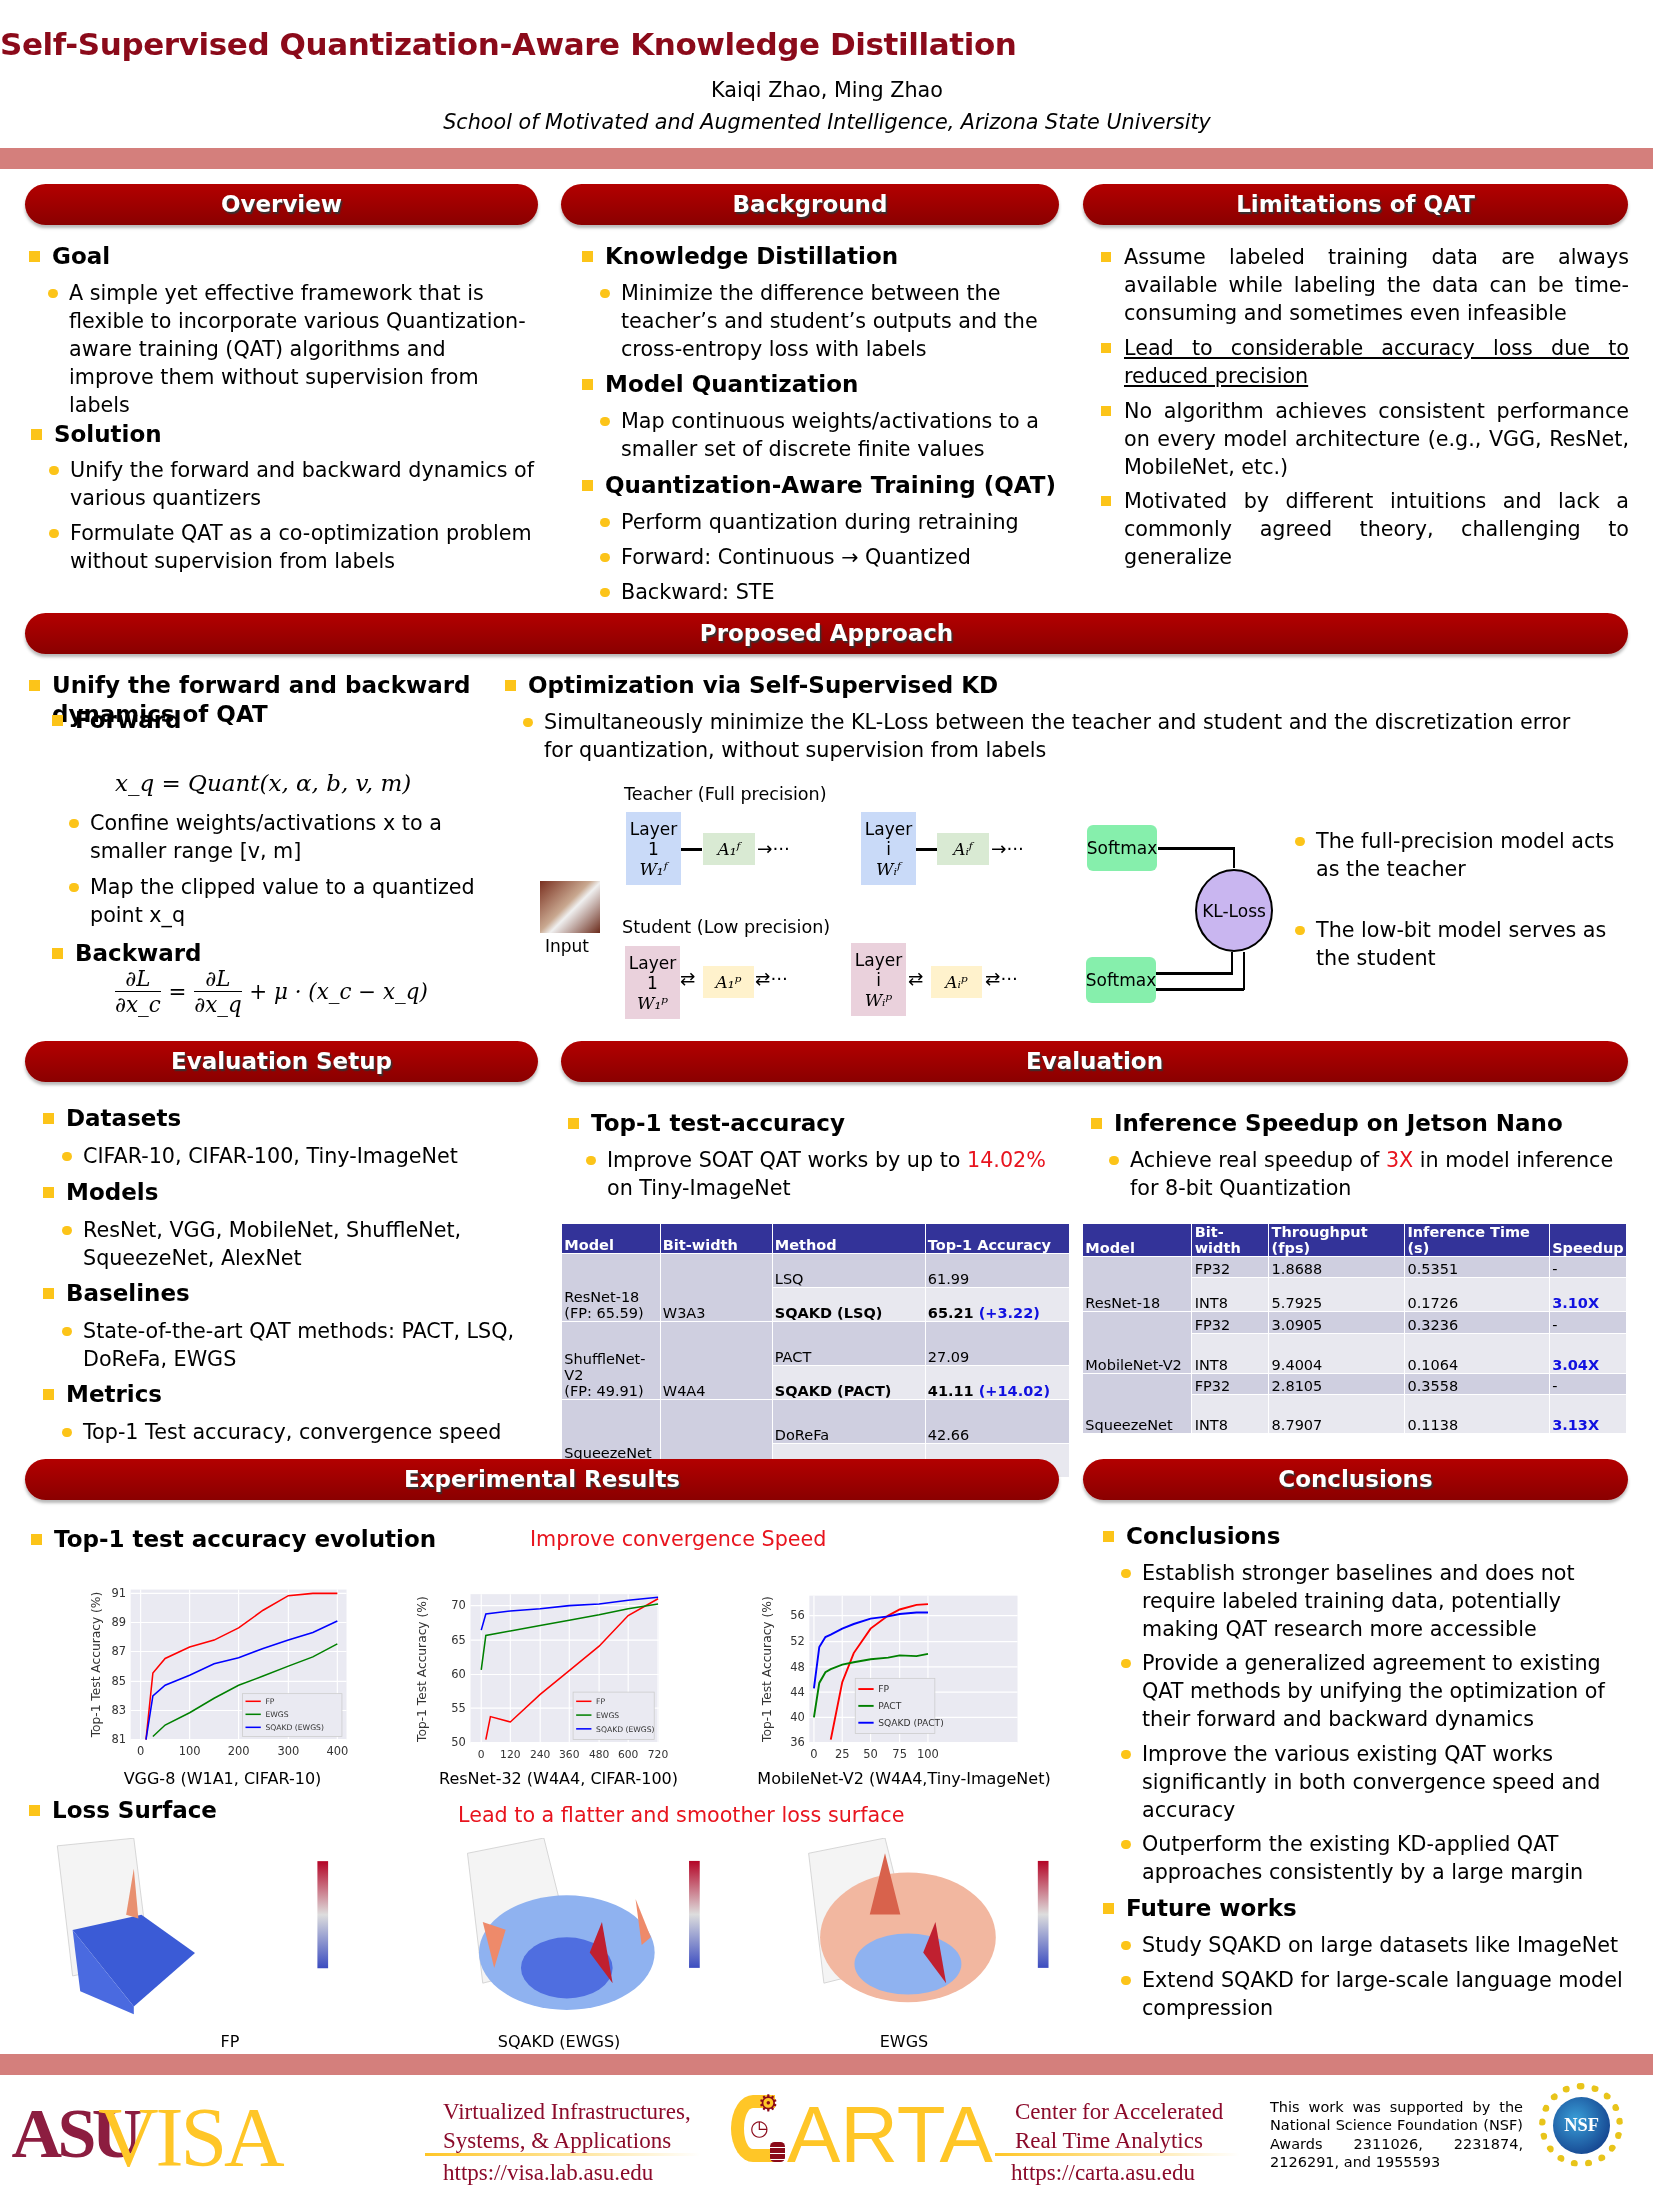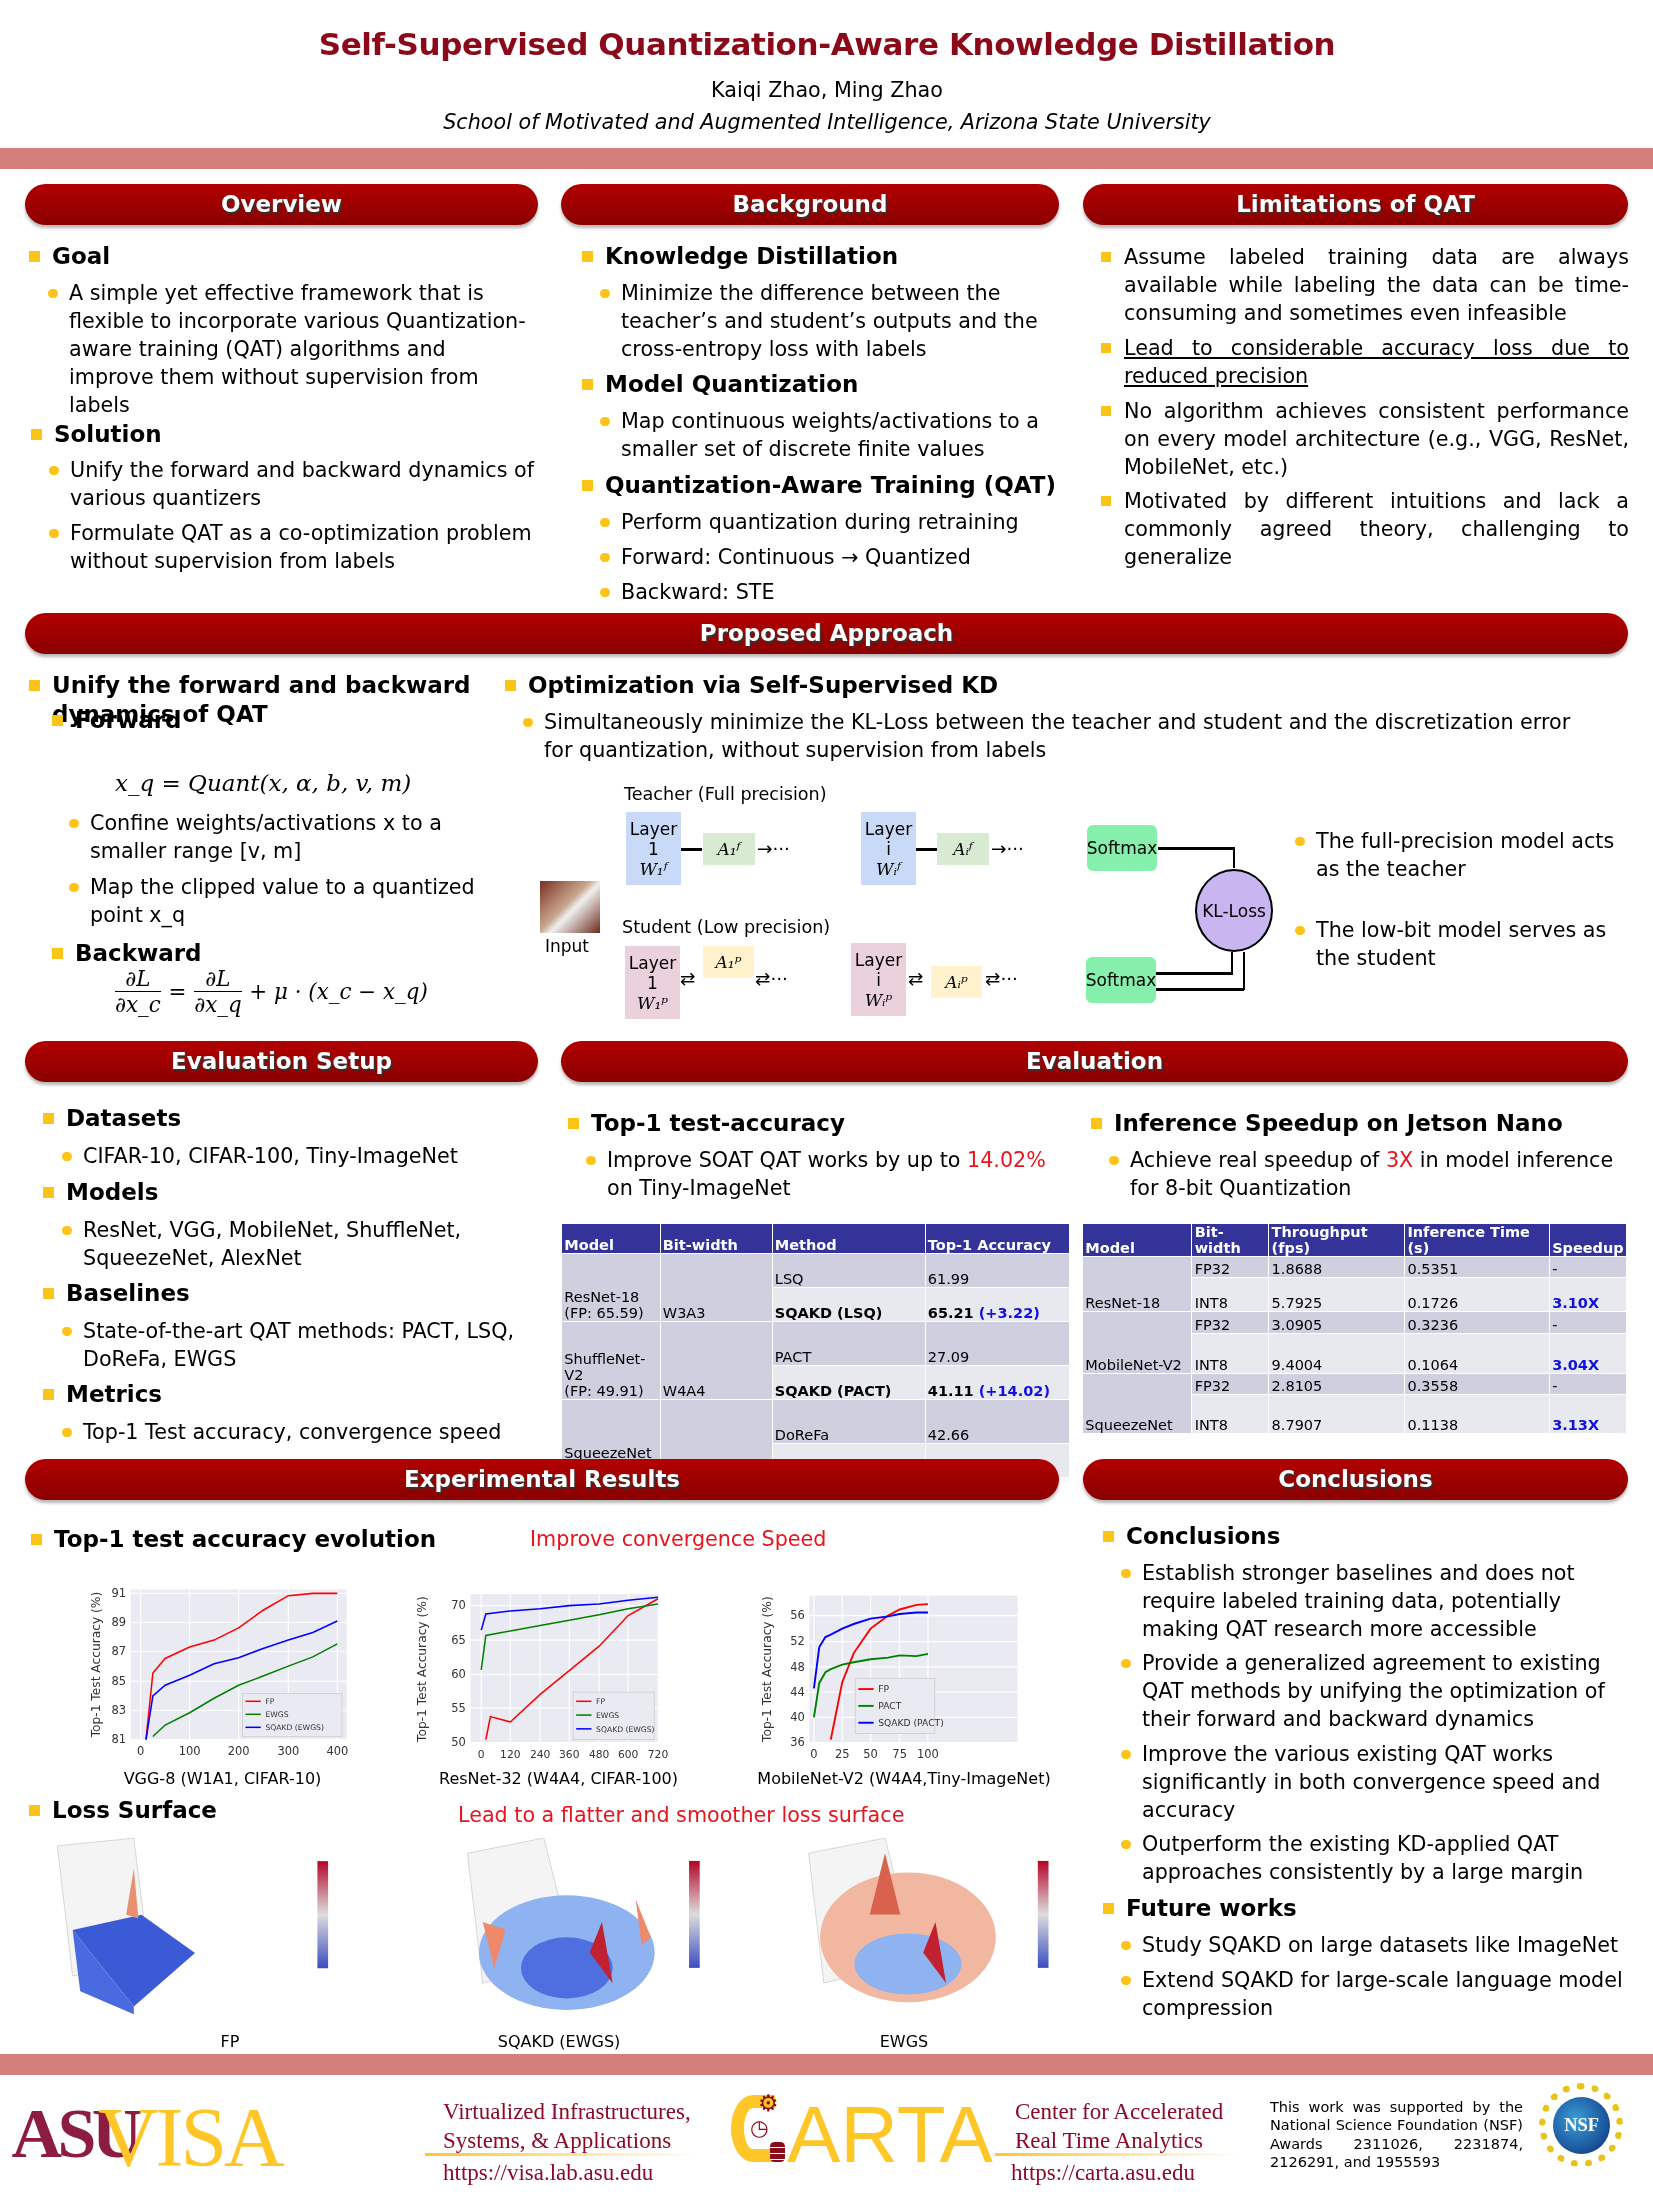--- a/index.html
+++ b/index.html
@@ -1,21 +1,21 @@
 <!DOCTYPE html>
 <html style="font-size:12.3px"><head>
 <meta charset="utf-8">
 <style>
   * { box-sizing: border-box; margin: 0; padding: 0; }
   html, body { width: 1654px; height: 2205px; background: #ffffff; overflow: hidden; }
   body { position: relative; font-family: "DejaVu Sans", sans-serif; color: #000; }
   .abs { position: absolute; }
 
   
-  .title { left: 0; width: 1654px; top: 26px; text-align: center; font-size: 31px; font-weight: bold; color: #8b0a1a; letter-spacing: -0.4px; }
+  .title { left: 0; width: 1654px; top: 26px; font-size: 31px; font-weight: bold; color: #8b0a1a; letter-spacing: -0.4px; }
   .authors { left: 0; width: 1654px; top: 78px; text-align: center; font-size: 20.7px; }
   .affil { left: 0; width: 1654px; top: 110px; text-align: center; font-size: 20.7px; font-style: italic; }
   .band { left: 0; width: 1654px; background: #d47f7c; }
 
   
   .bar { height: 41px; border-radius: 20.7px; background: linear-gradient(#b30000, #8a0000); box-shadow: 0 3.1px 3.1px #b8b8b8; color: #fff; font-weight: bold; font-size: 23px; text-align: center; line-height: 40px; text-shadow: 1.5px 1.5px 1.5px #333; }
 
   
   .h1 { font-size: 23px; font-weight: bold; line-height: 29px; position: absolute; }
   .h1::before { content: ""; position: absolute; left: -23px; top: 9.2px; width: 10.7px; height: 10.7px; background: #fcc419; }
@@ -137,21 +137,21 @@
 
 <div class="box kl" style="left:1195px;top:869px;width:78px;height:83px;">
     <span>KL-Loss</span>
   </div>
 
 <div class="box student-layer" style="left:625px;top:946px;width:55px;height:73px;">
   <span>Layer 1</span>
   <span class="math">W₁ᵖ</span>
 </div>
 <div class="abs" style="left:680px;top:968px;font-size:18.4px;">⇄</div>
-<div class="box act-s" style="left:703px;top:946px;width:51px;height:32px;">
+<div class="box act-s" style="left:703px;top:966px;width:51px;height:32px;">
     <span class="math">A₁ᵖ</span>
   </div>
 <div class="abs" style="left:755px;top:968px;font-size:18.4px;">⇄<span>···</span></div>
 <div class="box student-layer" style="left:851px;top:943px;width:55px;height:73px;">
   <span>Layer i</span>
   <span class="math">Wᵢᵖ</span>
 </div>
 <div class="abs" style="left:908px;top:968px;font-size:18.4px;">⇄</div>
 <div class="box act-s" style="left:931px;top:966px;width:51px;height:32px;">
     <span class="math">Aᵢᵖ</span>

